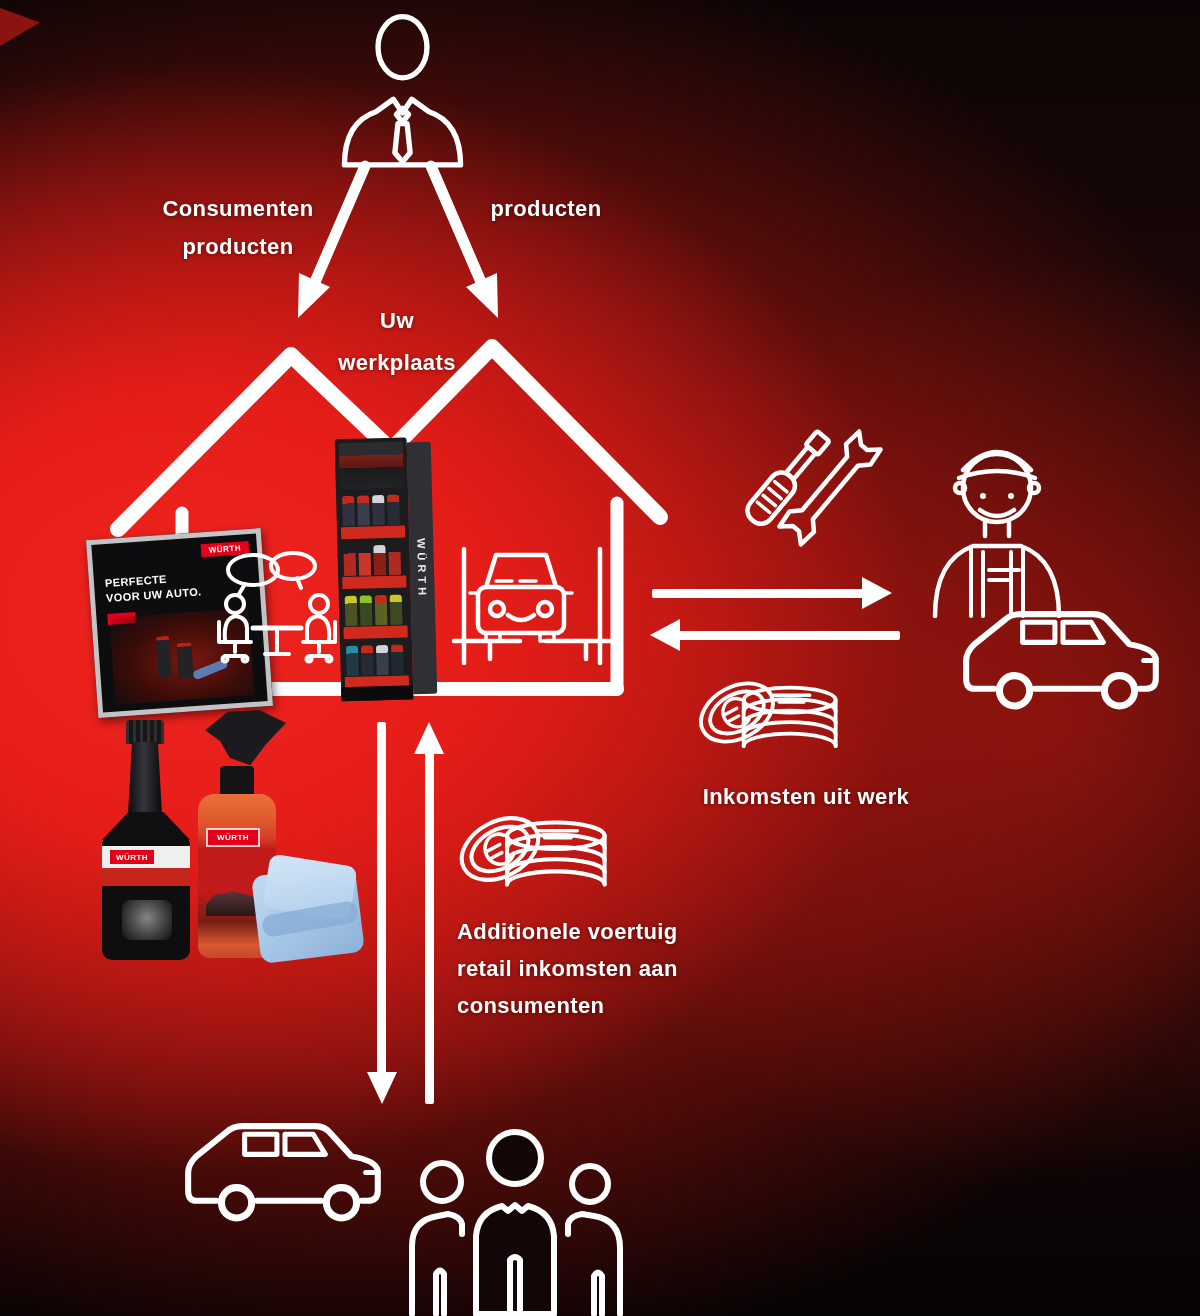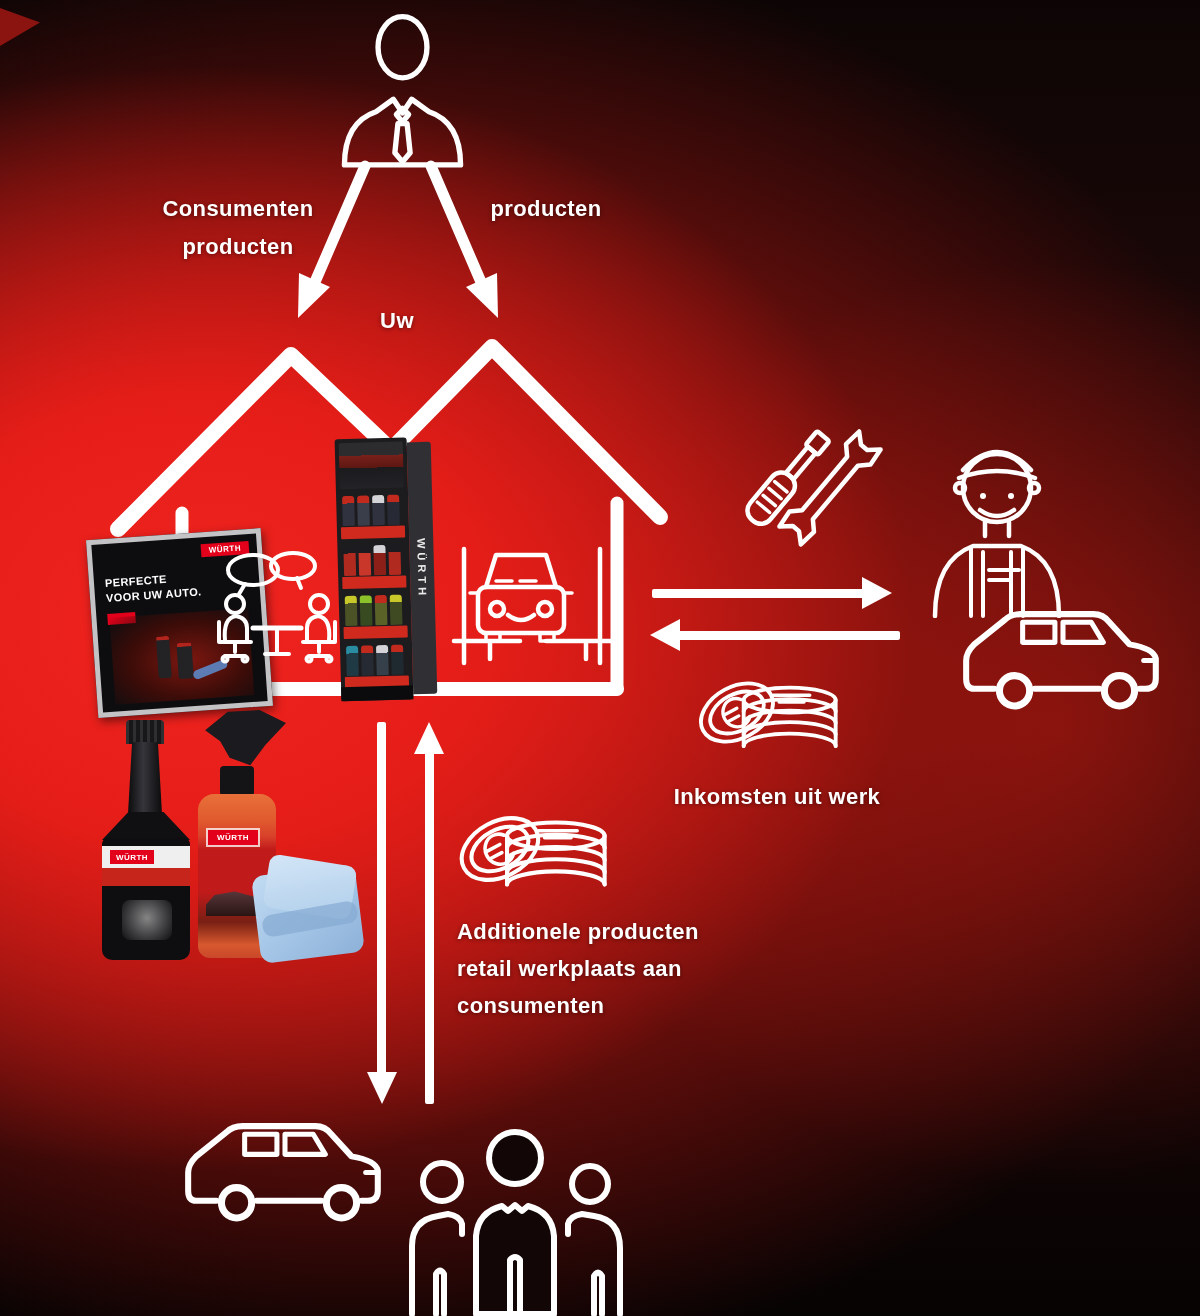--- a/index.html
+++ b/index.html
@@ -107,20 +107,21 @@
 
   <div class="lbl center" style="left:128px;top:190px;width:220px">
     <span>Consumenten</span>
     <span>producten</span>
   </div>
   <div class="lbl center" style="left:436px;top:190px;width:220px">
     <span>producten</span>
   </div>
   <div class="lbl center" style="left:302px;top:300px;width:190px;line-height:42px">
     <span>Uw</span>
+    <span>werkplaats</span>
   </div>
 
   <svg class="abs" style="left:100px;top:333px" width="580" height="380" viewBox="0 0 580 380">
     <g class="ico">
       <path d="M18 196 L191 22 L291 117 L392 14 L560 184" stroke-width="16"></path>
       <path d="M297 122 L297 356" stroke-width="12"></path>
       <path d="M82 180 L82 356" stroke-width="13"></path>
       <path d="M517 170 L517 356" stroke-width="13"></path>
       <path d="M82 356 L517 356" stroke-width="14"></path>
     </g>
@@ -283,21 +284,21 @@
       <path d="M57 59 A48 13 0 0 1 153 59"></path>
       <ellipse cx="105" cy="47" rx="48" ry="13"></ellipse>
       <path d="M88 42 L126 42 M94 49 L120 49" stroke-width="3.5"></path>
       <g transform="rotate(-28 50 60)">
         <ellipse cx="50" cy="60" rx="40" ry="27"></ellipse>
         <ellipse cx="50" cy="60" rx="30" ry="19"></ellipse>
         <path d="M60 50 A14 15 0 1 0 60 70 M36 56 L52 56 M36 64 L50 64" stroke-width="3.5"></path>
       </g>
     </g>
   </svg>
-  <div class="lbl center" style="left:642px;top:775px;width:270px;line-height:43px">
+  <div class="lbl center" style="left:671px;top:775px;width:270px;line-height:43px">
     <span>Inkomsten uit werk</span>
   </div>
 
   <div class="bottle">
     <div class="cap"></div>
     <div class="neck"></div>
     <div class="shoulder"></div>
     <div class="body">
       <div class="band-white"></div>
       <div class="chip">WÜRTH</div>
@@ -334,22 +335,22 @@
       <ellipse cx="105" cy="47" rx="48" ry="13"></ellipse>
       <path d="M88 42 L126 42 M94 49 L120 49" stroke-width="3.5"></path>
       <g transform="rotate(-28 50 60)">
         <ellipse cx="50" cy="60" rx="40" ry="27"></ellipse>
         <ellipse cx="50" cy="60" rx="30" ry="19"></ellipse>
         <path d="M60 50 A14 15 0 1 0 60 70 M36 56 L52 56 M36 64 L50 64" stroke-width="3.5"></path>
       </g>
     </g>
   </svg>
   <div class="lbl" style="left:457px;top:913px;width:300px;line-height:37px">
-    <span>Additionele producten</span>
-    <span>retail werkplaats aan</span>
+    <span>Additionele voertuig</span>
+    <span>retail inkomsten aan</span>
     <span>consumenten</span>
   </div>
 
   <svg class="abs" style="left:180px;top:1112px" width="212" height="116" viewBox="0 0 210 115">
     <g class="ico" stroke-width="6">
       <path d="M36 88 L16 88 Q8 88 8 78 L8 60 Q8 52 16 44 L46 20 Q52 14 62 14 L134 14 Q144 14 150 22 L170 44 Q194 48 196 58 L196 78 Q196 88 186 88 L180 88"></path>
       <path d="M76 88 L140 88"></path>
       <path d="M64 22 L64 42 L96 42 L96 22 Z" stroke-width="5"></path>
       <path d="M104 22 L132 22 L144 42 L104 42 Z" stroke-width="5"></path>
       <path d="M184 60 L196 60" stroke-width="5"></path>

